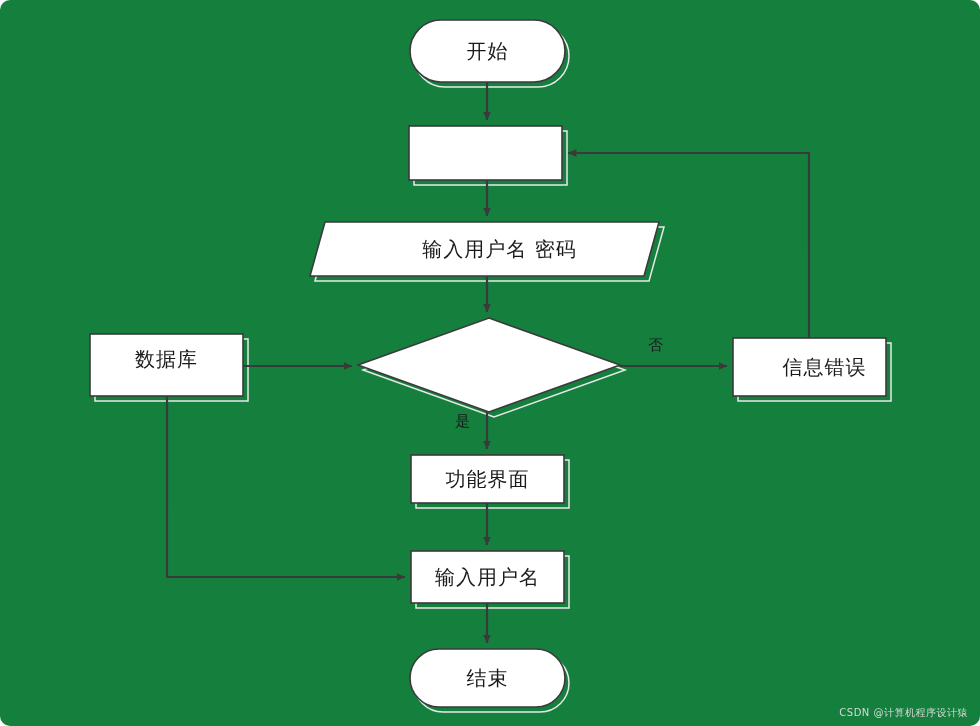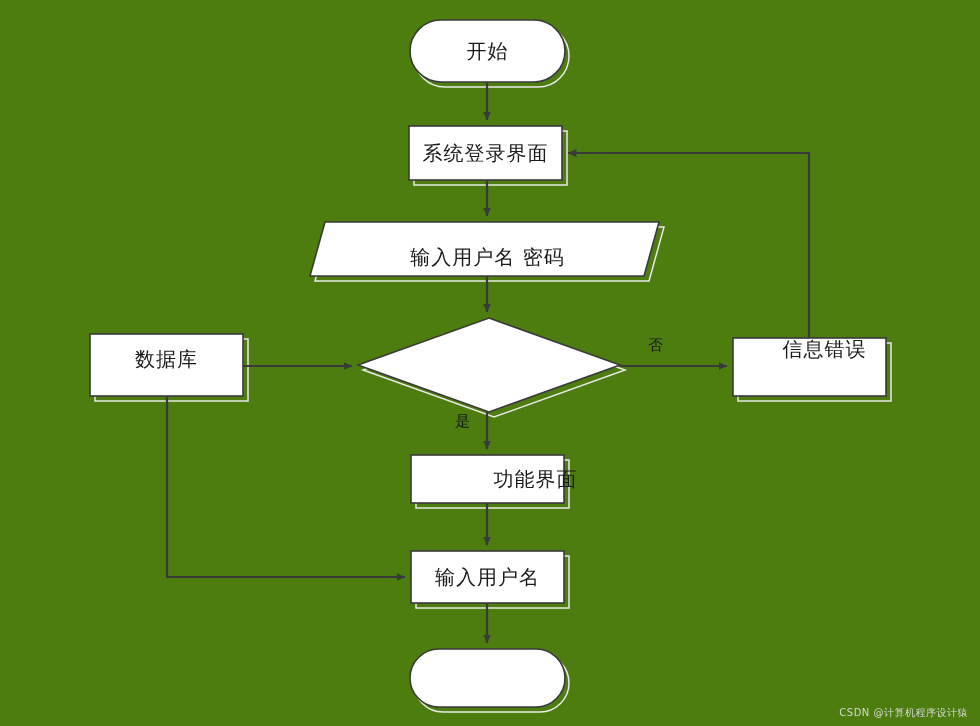--- a/index.html
+++ b/index.html
@@ -4,23 +4,24 @@
 <style>
   html, body {
     margin: 0;
     padding: 0;
     background: #ffffff;
   }
   #canvas {
     position: relative;
     width: 980px;
     height: 726px;
-    background: #4d7c0f;
+    background: #15803d;
     font-family: "DejaVu Sans", "Liberation Sans", sans-serif;
     overflow: hidden;
+    border-radius: 10px;
   }
   #flow-svg {
     position: absolute;
     left: 0;
     top: 0;
     width: 980px;
     height: 726px;
   }
   .node-label {
     position: absolute;
@@ -104,33 +105,33 @@
       <rect x="90" y="334" width="153" height="62"></rect>
       <rect x="733" y="338" width="153" height="58"></rect>
       <rect x="411" y="455" width="153" height="48"></rect>
       <rect x="411" y="551" width="153" height="52"></rect>
       <rect x="410" y="649" width="155" height="58" rx="29" ry="29"></rect>
     </g>
   </svg>
 
   <div class="node-label" style="left:410px; top:20px; width:155px; height:62px;">开始</div>
 
-  <div class="node-label" style="left:409px; top:126px; width:153px; height:54px;">系统登录界面</div>
 
-  <div class="node-label" style="left:320px; top:222px; width:335px; height:54px;margin-top:8px;">输入用户名 密码</div>
+  <div class="node-label" style="left:332px; top:222px; width:335px; height:54px;">输入用户名 密码</div>
 
 
   <div class="node-label" style="left:90px; top:334px; width:153px; height:51px;">数据库</div>
 
-  <div class="node-label" style="left:733px; top:320px; width:183px; height:58px;font-family:Liberation Mono, monospace;">信息错误</div>
+  <div class="node-label" style="left:733px; top:338px; width:183px; height:58px;font-family:Liberation Mono, monospace;">信息错误</div>
 
-  <div class="node-label" style="left:411px; top:455px; width:153px; height:48px;padding-left:48px;">功能界面</div>
+  <div class="node-label" style="left:411px; top:455px; width:153px; height:48px;">功能界面</div>
 
   <div class="node-label" style="left:411px; top:551px; width:153px; height:52px;">输入用户名</div>
 
+  <div class="node-label" style="left:410px; top:649px; width:155px; height:58px;">结束</div>
 
   <div class="edge-label" style="left:648px; top:336px;">否</div>
 
   <div class="edge-label" style="left:455px; top:412px;">是</div>
 
   <div class="watermark">CSDN @计算机程序设计猿</div>
 
 </div>
 
 </body></html>

